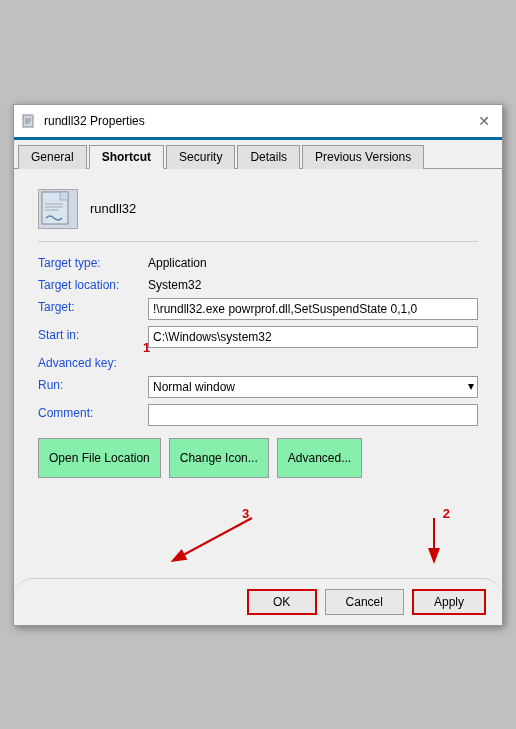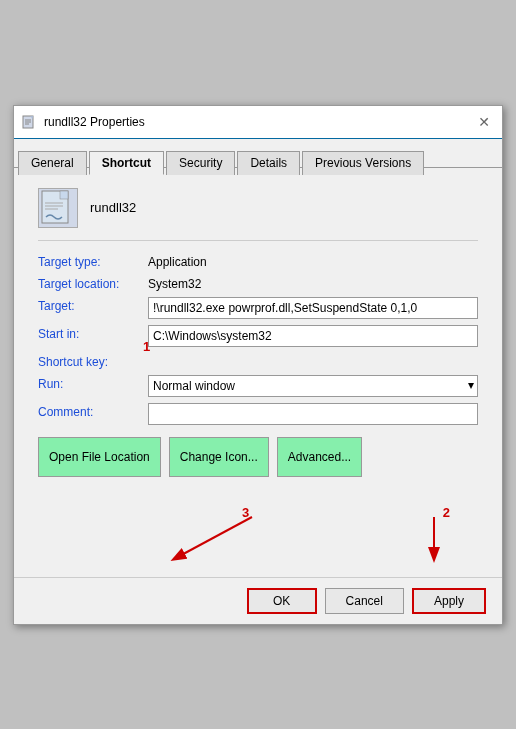--- a/index.html
+++ b/index.html
@@ -26,21 +26,21 @@
       box-shadow: 2px 2px 8px rgba(0,0,0,0.4);
       position: relative;
     }
 
     .title-bar {
       background: #fff;
       display: flex;
       align-items: center;
       justify-content: space-between;
       padding: 6px 8px;
-      border-bottom: 1px solid #0369a1;
+      border-bottom: 3px solid #0369a1;
     }
 
     .title-bar-left {
       display: flex;
       align-items: center;
       gap: 6px;
     }
 
     .title-icon {
       width: 16px;
@@ -73,21 +73,21 @@
 
     .tab {
       padding: 4px 12px;
       border: 1px solid #999;
       border-bottom: none;
       background: #e0e0e0;
       cursor: pointer;
       font-size: 12px;
       margin-right: 2px;
       position: relative;
-      top: 8px;
+      top: 1px;
     }
 
     .tab.active {
       background: #f0f0f0;
       border-bottom: 1px solid #f0f0f0;
       font-weight: 600;
       z-index: 1;
     }
 
     .content {
@@ -194,20 +194,21 @@
     }
 
     .footer {
       padding: 10px 16px;
       border-top: 1px solid #ccc;
       display: flex;
       justify-content: flex-end;
       gap: 8px;
       background: #f0f0f0;
       position: relative;
+      border-radius: 19px;
     }
 
     .footer-btn {
       padding: 4px 20px;
       border: 1px solid #999;
       background: #e8e8e8;
       font-size: 12px;
       cursor: pointer;
       height: 26px;
       min-width: 70px;
@@ -277,21 +278,21 @@
       <span class="field-label">Target:</span>
       <input class="field-input" type="text" value="!\rundll32.exe powrprof.dll,SetSuspendState 0,1,0" style="">
     </div>
 
     <div class="field-row" style="margin-top:4px;">
       <span class="field-label">Start in:</span>
       <input class="field-input" type="text" value="C:\Windows\system32" style="">
     </div>
 
     <div class="field-row" style="margin-top:4px; position:relative;">
-      <span class="field-label">Shortcut key:</span>
+      <span class="field-label">Advanced key:</span>
       <span style="position:absolute; left:105px; top:-14px; color:#cc0000; font-weight:bold; font-size:13px;">1</span>
     </div>
 
     <div class="field-row" style="margin-top:4px;">
       <span class="field-label">Run:</span>
       <div class="select-wrapper">
         <select>
           <option>Normal window</option>
         </select>
       </div>

